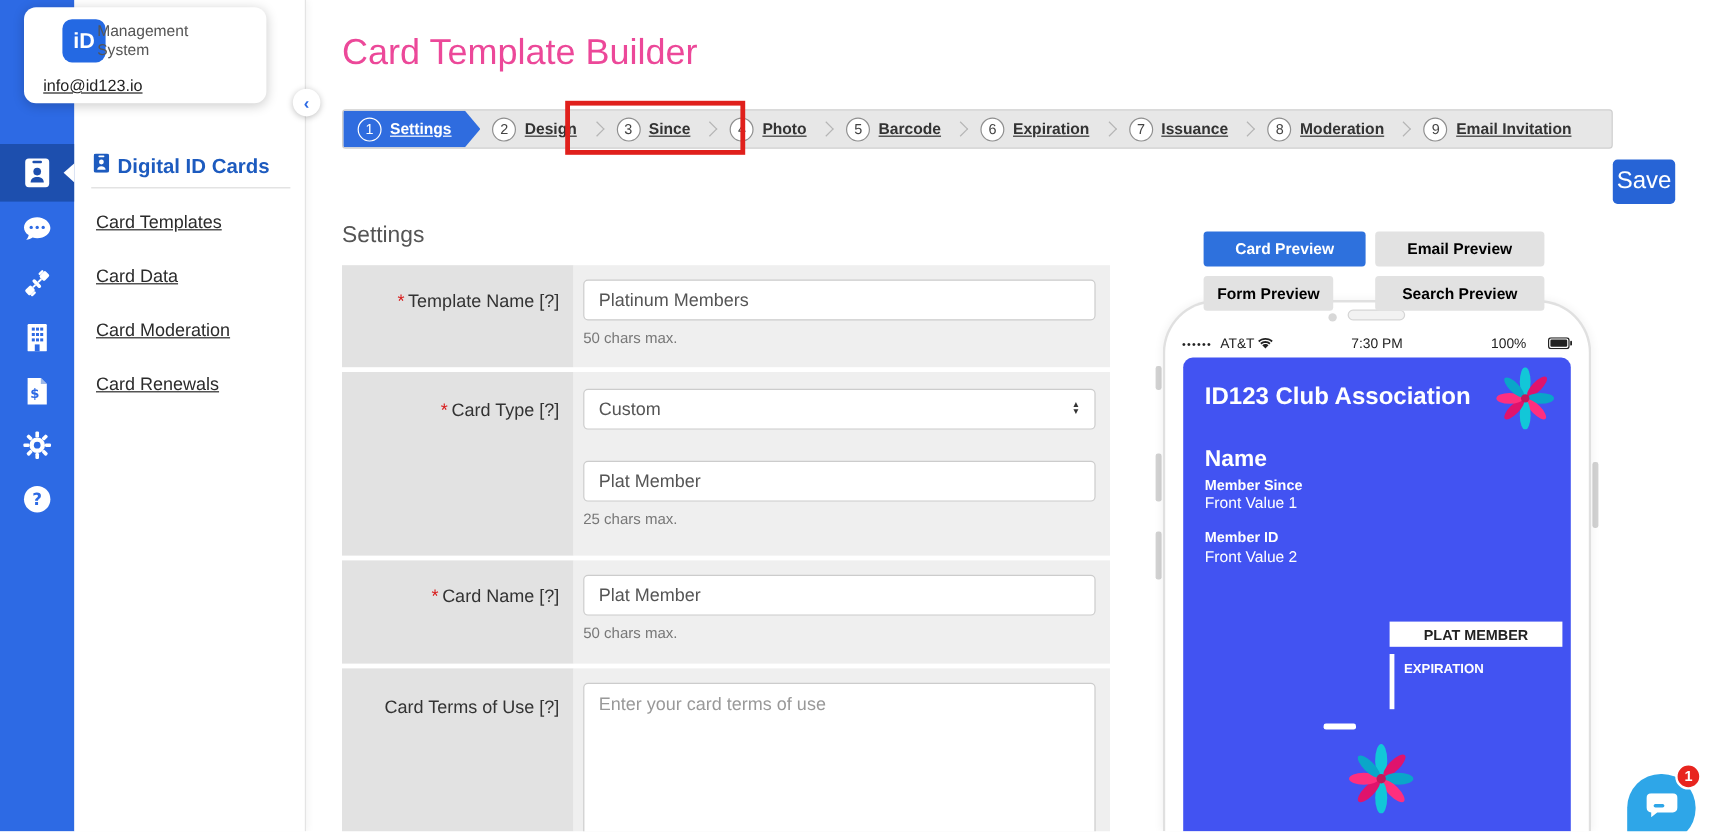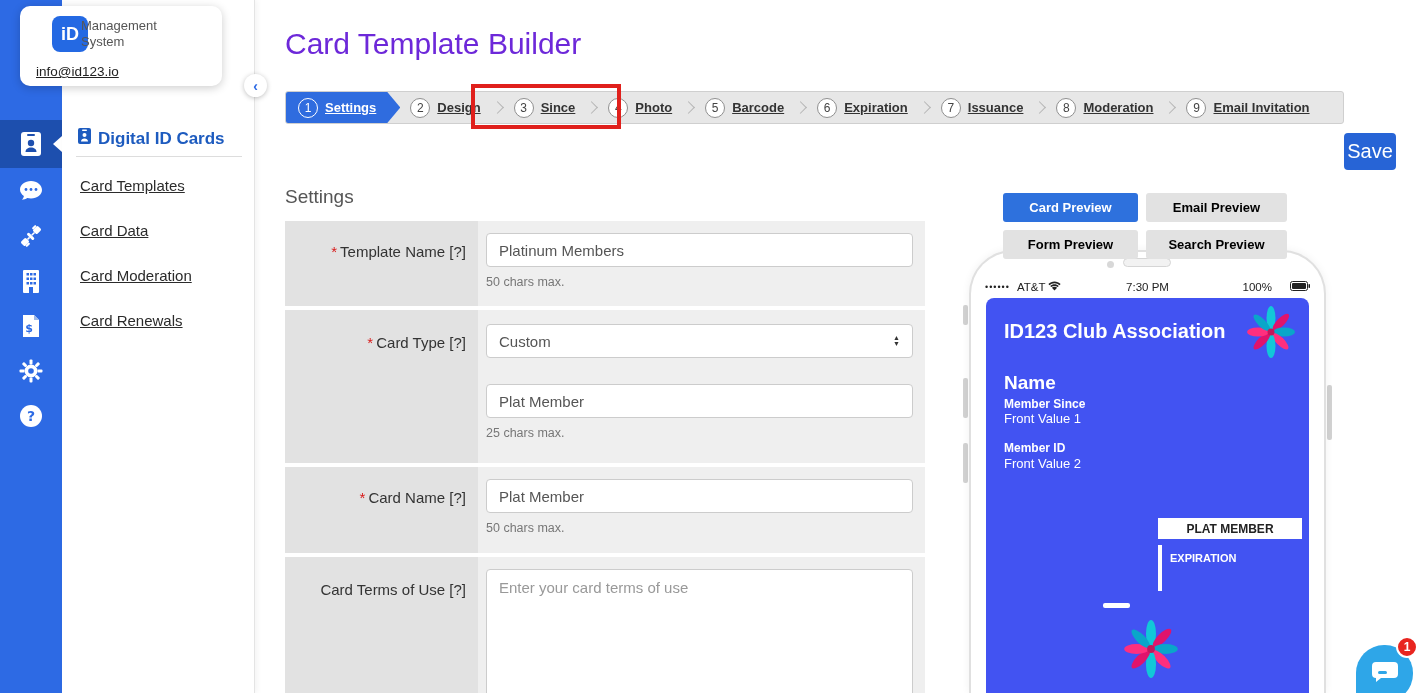--- a/index.html
+++ b/index.html
@@ -29,21 +29,21 @@
   .logo-sq { position:absolute; left:16px; top:10px; width:36px; height:36px; background:#2469e3;
     border-radius:8px; color:#fff; font-weight:bold; font-size:18px; display:flex; align-items:center; justify-content:center;margin-left:16px; }
   .brand-lines { position:absolute; left:61px; top:12px; font-size:13px; color:#555; line-height:16px; }
   .brand-email { position:absolute; left:16px; top:58px; font-size:13.5px; color:#222; text-decoration:underline; cursor:pointer; }
 
   .collapse-btn { position:absolute; left:244px; top:74px; width:23px; height:23px; border-radius:50%;
     background:#fff; box-shadow:0 1px 5px rgba(0,0,0,0.25); z-index:7; display:flex; align-items:center;
     justify-content:center; color:#2d6ae4; font-size:14px; font-weight:bold; cursor:pointer; }
 
   
-  .page-title { position:absolute; left:285px; top:27px; font-size:30px; color:#6d28d9; font-weight:400; }
+  .page-title { position:absolute; left:285px; top:27px; font-size:30px; color:#ec4899; font-weight:400; }
   .save-btn { position:absolute; left:1344px; top:133px; width:52px; height:37px; background:#2764d6;
     border:none; border-radius:4px; color:#fff; font-size:20px; cursor:pointer; z-index:4;
     font-family:"Liberation Sans",sans-serif; }
 
   
   .stepper { position:absolute; left:285px; top:91px; width:1059px; height:33px; background:#e7e7e7;
     border:1px solid #cfcfcf; border-radius:3px; display:flex; align-items:stretch; overflow:hidden; }
   .step { display:flex; align-items:center; gap:7px; padding:0 10px; cursor:pointer; }
   .step .num { width:20px; height:20px; border-radius:50%; border:1px solid #8f8f8f; background:#fff;
     color:#444; font-size:12px; display:flex; align-items:center; justify-content:center; flex:none; }
@@ -346,21 +346,21 @@
         <span>Card Terms of Use</span> <span>[?]</span>
       </div>
       <div class="ffield">
         <textarea class="terms" placeholder="Enter your card terms of use" style=""></textarea>
       </div>
     </div>
   </div>
 
   <button class="ptab active" style="left:1003px; top:193px; width:135px">Card Preview</button>
   <button class="ptab" style="left:1146px; top:193px; width:141px">Email Preview</button>
-  <button class="ptab" style="left:1003px; top:230px; width:135px">Form Preview</button>
+  <button class="ptab" style="left:1003px; top:230px; width:108px">Form Preview</button>
   <button class="ptab" style="left:1146px; top:230px; width:141px">Search Preview</button>
 
   <div class="side-btn" style="left:963px; top:305px; height:20px"></div>
   <div class="side-btn" style="left:963px; top:378px; height:40px"></div>
   <div class="side-btn" style="left:963px; top:443px; height:40px"></div>
   <div class="side-btn" style="left:1327px; top:385px; height:55px"></div>
 
   <div class="phone">
     <div class="cam"></div>
     <div class="speaker"></div>

